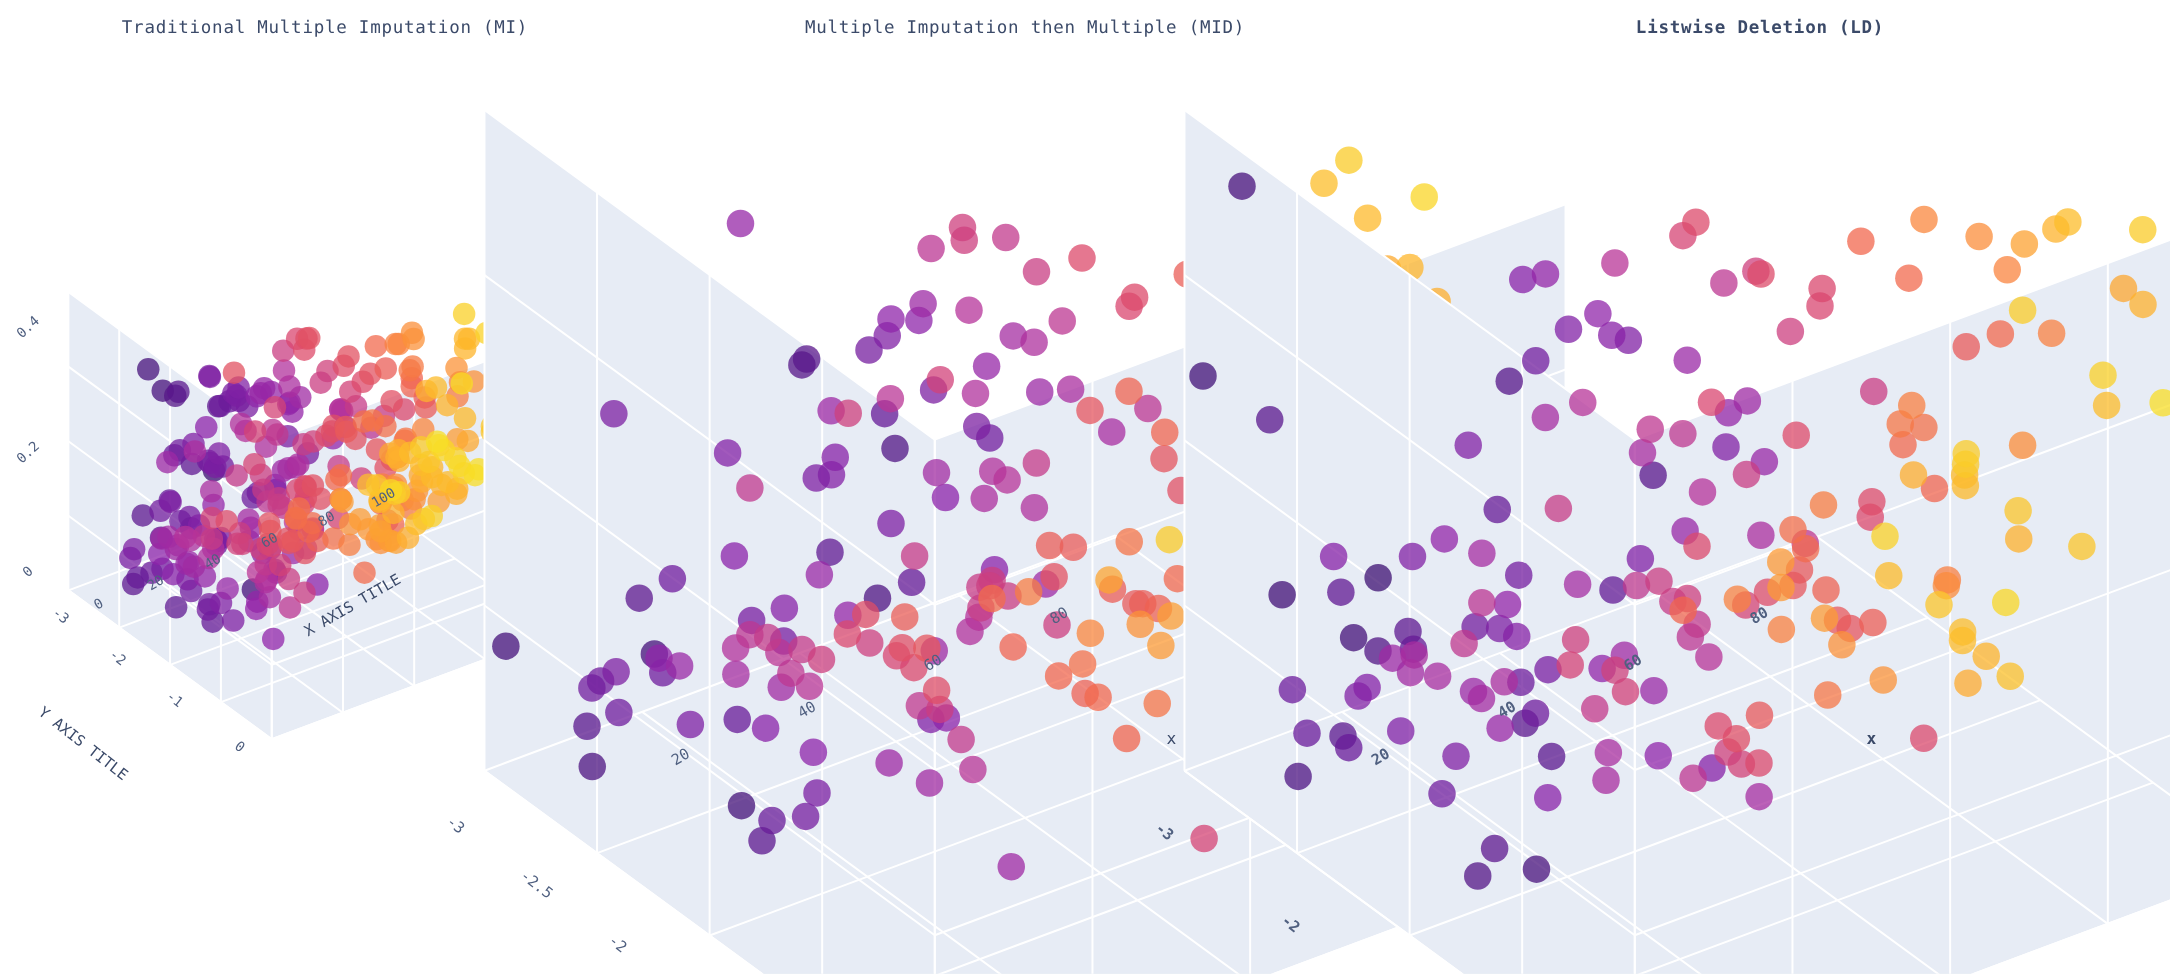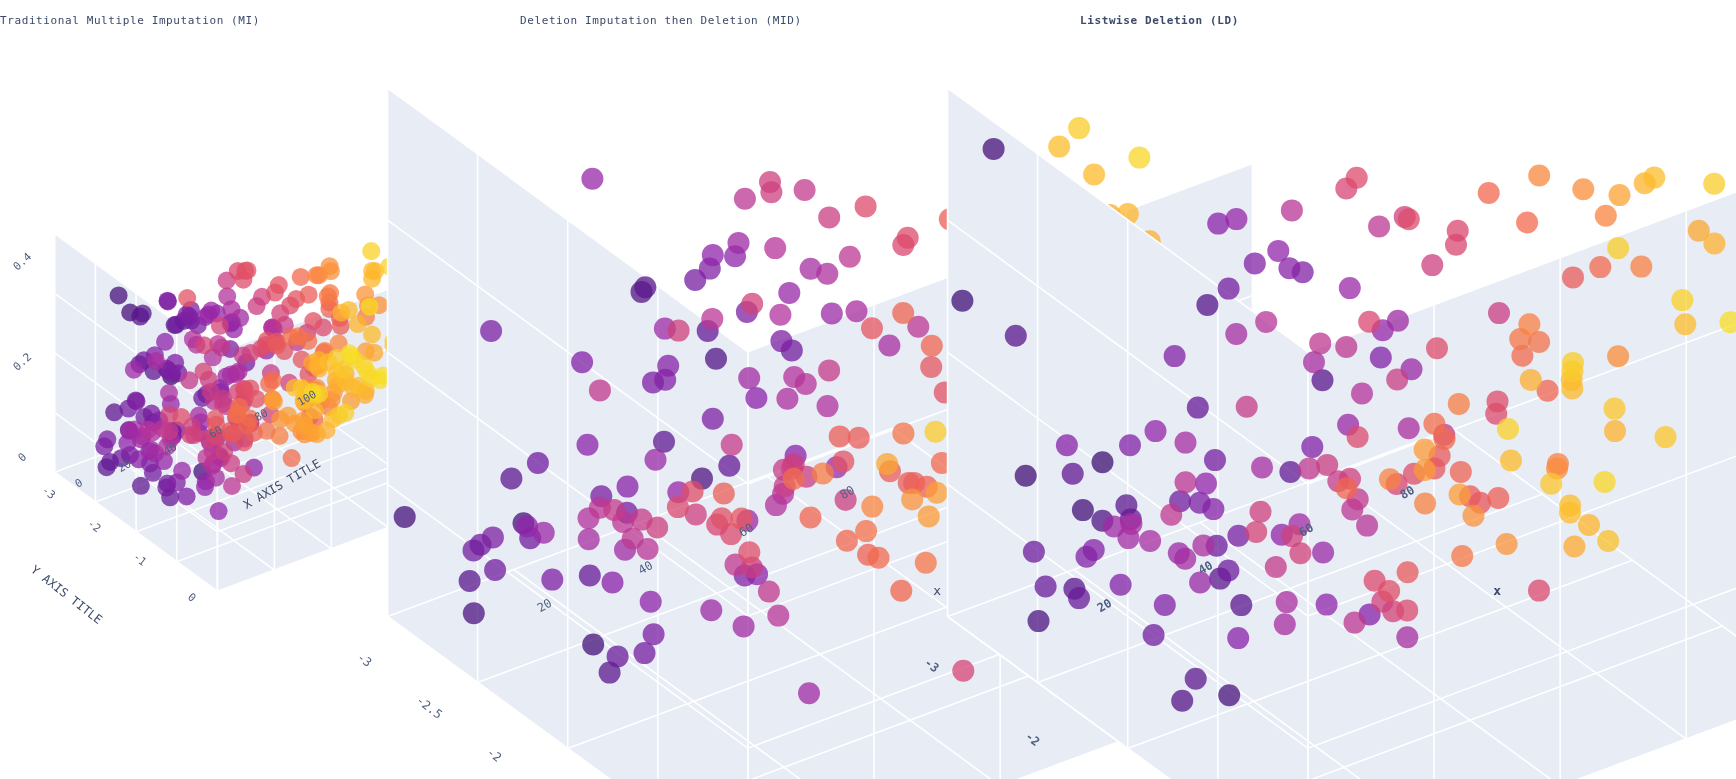--- a/index.html
+++ b/index.html
@@ -1,22 +1,22 @@
 <!DOCTYPE html>
 <html><head>
 <meta charset="utf-8">
 <style>
   html,body{margin:0;padding:0;background:#ffffff;}
   body{width:1736px;height:779px;overflow:hidden;font-family:"DejaVu Sans Mono","Liberation Mono",monospace;}
   .page{position:relative;width:1736px;height:779px;background:#fff;}
   .panel{position:absolute;top:0;height:779px;}
   .panel-title{
-    position:absolute;top:14px;left:0;width:100%;text-align:left;
+    position:absolute;top:14px;left:0;width:100%;text-align:center;
     font-family:"DejaVu Sans Mono","Liberation Mono",monospace;
-    font-size:11px;letter-spacing:0.6px;color:#3b4a69;white-space:nowrap;
+    font-size:14px;letter-spacing:0.6px;color:#3b4a69;white-space:nowrap;
   }
   .scene{position:absolute;}
   .scene svg{display:block;overflow:visible;}
   .ticktext{font-family:"DejaVu Sans Mono","Liberation Mono",monospace;fill:#506080;}
   .axtitle{font-family:"DejaVu Sans Mono","Liberation Mono",monospace;fill:#3b4a69;}
 </style>
 </head>
 <body>
 
 <div class="page">
@@ -384,21 +384,21 @@
           <text x="24.7" y="364.5" font-size="11" text-anchor="middle" class="ticktext" transform="rotate(-42,24.7,364.5)">0.2</text>
           <text x="24.7" y="264.3" font-size="11" text-anchor="middle" class="ticktext" transform="rotate(-42,24.7,264.3)">0.4</text>
           <text x="284.0" y="487.5" font-size="12" text-anchor="middle" class="axtitle" transform="rotate(-30,284.0,487.5)">X AXIS TITLE</text>
           <text x="64.1" y="597.9" font-size="12" text-anchor="middle" class="axtitle" transform="rotate(38,64.1,597.9)">Y AXIS TITLE</text>
           <text x="-31.3" y="375.0" font-size="12" text-anchor="middle" class="axtitle" transform="rotate(-68,-31.3,375.0)">Z AXIS TITLE</text>
         </svg>
       </div>
   </div>
 
   <div class="panel" style="left:520px;width:600px;">
-    <div class="panel-title">Deletion Imputation then Deletion (MID)</div>
+    <div class="panel-title">Multiple Imputation then Multiple (MID)</div>
     <div class="scene" id="scene-mid" style="left:0;top:0;">
         <svg width="600" height="779" viewBox="0 0 600 779">
           <g>
             <polygon points="-132.42322133195012,616.554294498146 372.1814217988209,428.26050655518065 732.4232213319501,692.0109091787476 227.81857820117906,880.3046971217128" fill="#e7ecf5" opacity="1"></polygon>
             <polygon points="227.81857820117906,880.3046971217128 732.4232213319501,692.0109091787476 732.4232213319501,163.445705501854 227.81857820117906,351.73949344481935" fill="#e7ecf5" opacity="1"></polygon>
             <polygon points="-132.42322133195012,616.554294498146 227.81857820117906,880.3046971217128 227.81857820117906,351.73949344481935 -132.42322133195012,87.98909082125243" fill="#e7ecf5" opacity="1"></polygon>
             <line x1="-132.42322133195012" y1="616.554294498146" x2="227.81857820117906" y2="880.3046971217128" stroke="#ffffff" stroke-width="1.6"></line>
             <line x1="-132.42322133195012" y1="616.554294498146" x2="372.1814217988209" y2="428.26050655518065" stroke="#ffffff" stroke-width="1.6"></line>
             <line x1="227.81857820117906" y1="880.3046971217128" x2="227.81857820117906" y2="351.73949344481935" stroke="#ffffff" stroke-width="1.6"></line>
             <line x1="227.81857820117906" y1="880.3046971217128" x2="732.4232213319501" y2="692.0109091787476" stroke="#ffffff" stroke-width="1.6"></line>

